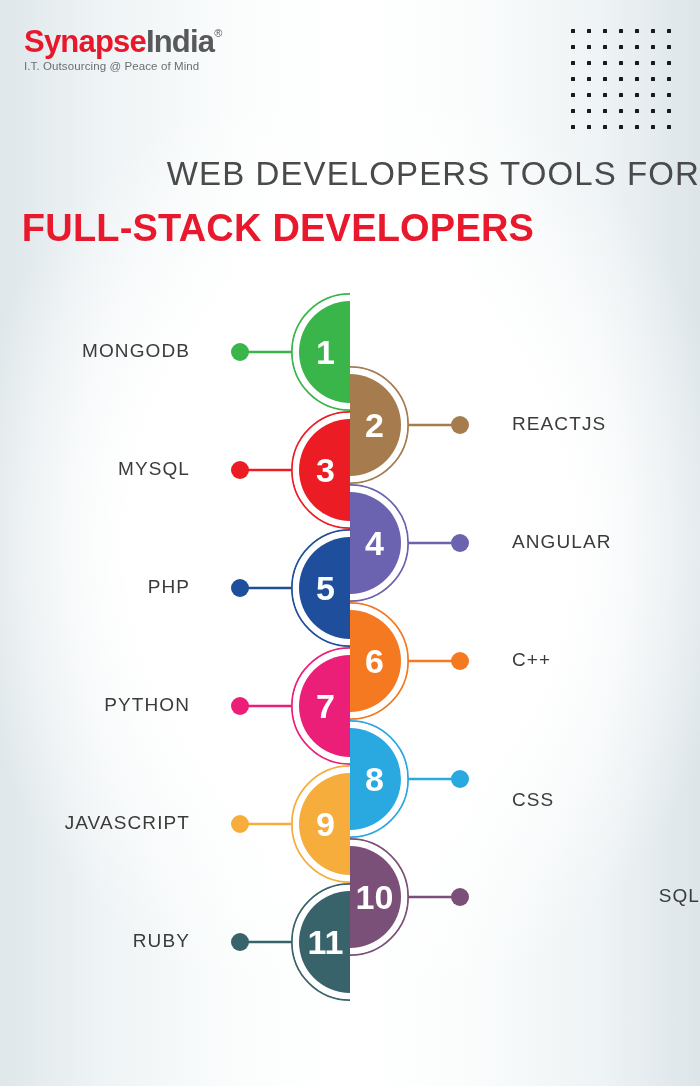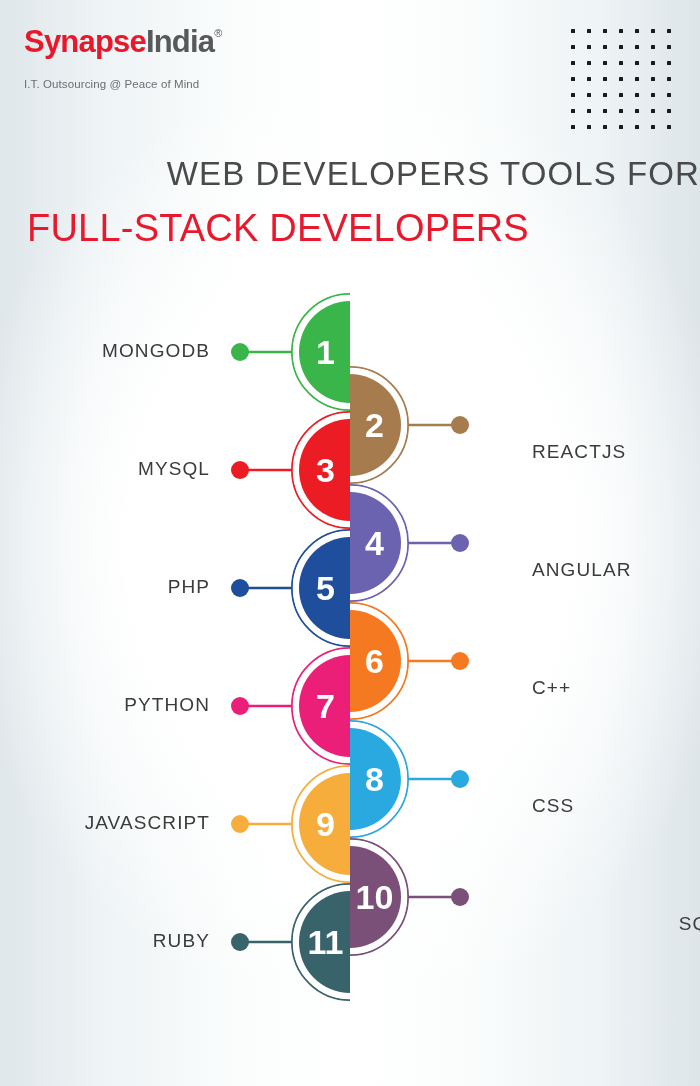--- a/index.html
+++ b/index.html
@@ -47,21 +47,21 @@
     font-size: 11px;
     vertical-align: top;
     position: relative;
     top: 2px;
     font-weight: normal;
   }
   .logo-tag {
     color: #6d6e71;
     font-size: 11.5px;
     letter-spacing: 0.1px;
-    margin-top: 19px;
+    margin-top: 1px;
     white-space: nowrap;
   }
   .logo-since {
     color: #58595b;
     font-size: 13px;
     margin-top: 4px;
     margin-left: 36px;
     letter-spacing: 0.2px;
     white-space: nowrap;
   }
@@ -96,45 +96,44 @@
     white-space: nowrap;
   }
   #title-sub {
     position: absolute;
     left: 0;
     top: 207px;
     width: 556px;
     text-align: center;
     color: #e8192c;
     font-size: 38px;
-    font-weight: normal;
+    font-weight: bold;
     letter-spacing: 0.2px;
     white-space: nowrap;
   }
 
   
   #diagram {
     position: absolute;
     left: 0;
     top: 0;
     width: 700px;
     height: 1086px;
   }
 
   
   .side-label {
     position: absolute;
     color: #3b3b3b;
     font-size: 19px;
     letter-spacing: 1.1px;
     white-space: nowrap;
-    padding-left: 20px;
   }
   .side-label.left  { text-align: right; }
-  .side-label.right { text-align: left; margin-top: 28px; }
+  .side-label.right { text-align: left; }
 
   
   #footer-url {
     position: absolute;
     left: 0;
     top: 1037px;
     width: 700px;
     text-align: center;
     color: #4d4d4d;
     font-size: 13px;
@@ -298,20 +297,20 @@
     </svg>
 
   <div id="labels-layer">
       <div class="side-label left" style="top: 340px; left: 0px; width: 190px;">MONGODB</div>
       <div class="side-label right" style="top: 413px; left: 512px; width: 188px; text-align: left;">REACTJS</div>
       <div class="side-label left" style="top: 458px; left: 0px; width: 190px;">MYSQL</div>
       <div class="side-label right" style="top: 531px; left: 512px; width: 188px; text-align: left;">ANGULAR</div>
       <div class="side-label left" style="top: 576px; left: 0px; width: 190px;">PHP</div>
       <div class="side-label right" style="top: 649px; left: 512px; width: 188px; text-align: left;">C++</div>
       <div class="side-label left" style="top: 694px; left: 0px; width: 190px;">PYTHON</div>
-      <div class="side-label right" style="top: 767px; left: 512px; width: 188px; text-align: left;">CSS</div>
+      <div class="side-label right" style="top: 789px; left: 512px; width: 188px; text-align: left;">CSS</div>
       <div class="side-label left" style="top: 812px; left: 0px; width: 190px;">JAVASCRIPT</div>
       <div class="side-label right" style="top: 885px; left: 512px; width: 188px; text-align: right;">SQL</div>
       <div class="side-label left" style="top: 930px; left: 0px; width: 190px;">RUBY</div>
     </div>
 
 
 </div>
 
 </body></html>

